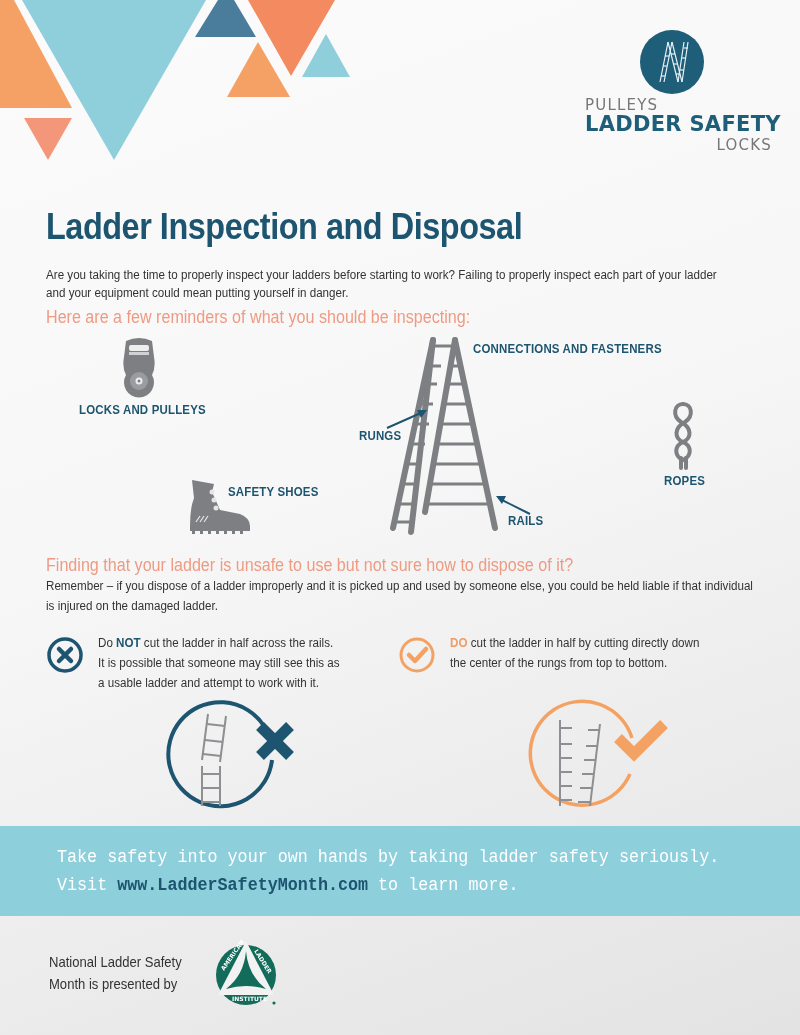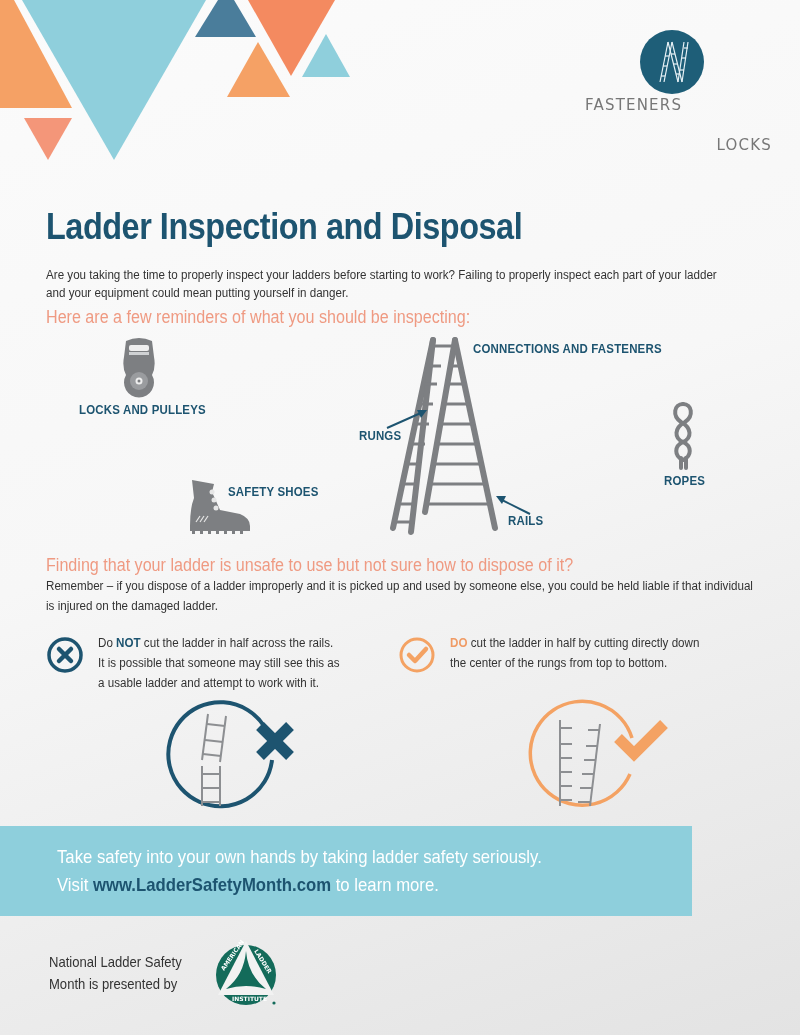--- a/index.html
+++ b/index.html
@@ -26,21 +26,21 @@
   .intro { position: absolute; left: 46px; top: 266px; width: 740px; font-size: 12.5px; line-height: 18px; color: #333; transform: scaleX(0.93); transform-origin: left; }
   .sub-orange { position: absolute; left: 46px; font-size: 17.5px; color: #ef9a82; white-space: nowrap; transform: scaleX(0.92); transform-origin: left; }
 
   .label-teal { position: absolute; font-size: 13.5px; font-weight: bold; color: #1d5470; white-space: nowrap; transform: scaleX(0.85); transform-origin: left; letter-spacing: 0.2px; }
 
   .body-text { position: absolute; font-size: 12.5px; line-height: 20px; color: #333; transform: scaleX(0.93); transform-origin: left; }
 
   .bold-teal { font-weight: bold; color: #1d5470; }
   .bold-orange { color: #f09b65; font-weight: bold; }
 
-  .banner { position: absolute; left: 0; top: 826px; width: 692px; height: 90px; background: #8ecfdc; }
+  .banner { position: absolute; left: 0; top: 826px; width: 800px; height: 90px; background: #8ecfdc; font-family: Liberation Mono, monospace; }
   .banner-l1 { position: absolute; left: 57px; top: 20px; font-size: 19px; color: #fff; white-space: nowrap; transform: scaleX(0.88); transform-origin: left; }
   .banner-l2 { position: absolute; left: 57px; top: 48px; font-size: 19px; color: #fff; white-space: nowrap; transform: scaleX(0.88); transform-origin: left; }
   .banner-link { font-weight: bold; color: #1d5470; }
 
   .presented { position: absolute; left: 49px; top: 951px; font-size: 14.5px; line-height: 22px; color: #333; transform: scaleX(0.9); transform-origin: left; }
   .ali-logo { position: absolute; left: 210px; top: 937px; width: 72px; height: 72px; }
 </style>
 </head>
 <body>
 
@@ -69,21 +69,22 @@
         <line x1="25" y1="26" x2="29" y2="26"></line>
         <line x1="31" y1="24" x2="35" y2="24"></line>
         <line x1="33" y1="34" x2="37" y2="34"></line>
         <line x1="36" y1="44" x2="40" y2="44"></line>
         <line x1="40" y1="40" x2="44" y2="40"></line>
         <line x1="42" y1="28" x2="46" y2="28"></line>
         <line x1="44" y1="18" x2="48" y2="18"></line>
       </g>
     </svg>
   </div>
-  <div class="logo-national">FASTENERS</div>
+  <div class="logo-national">PULLEYS</div>
+  <div class="logo-lsafety">LADDER SAFETY</div>
   <div class="logo-month">LOCKS</div>
 </div>
 
 <h1 class="title">Ladder Inspection and Disposal</h1>
 <p class="intro">Are you taking the time to properly inspect your ladders before starting to work? Failing to properly inspect each part of your ladder and your equipment could mean putting yourself in danger.</p>
 <div class="sub-orange" style="top:307px;">Here are a few reminders of what you should be inspecting:</div>
 
 <svg class="abs" style="left:120px; top:337px;" width="38" height="62" viewBox="0 0 38 62">
   <path d="M6,4 Q19,-2 32,4 L34,20 Q36,30 32,38 A15,15 0 1 1 6,38 Q2,30 4,20 Z" fill="#7d7f82"></path>
   <rect x="9" y="15" width="20" height="3" fill="#cfd1d3"></rect>

